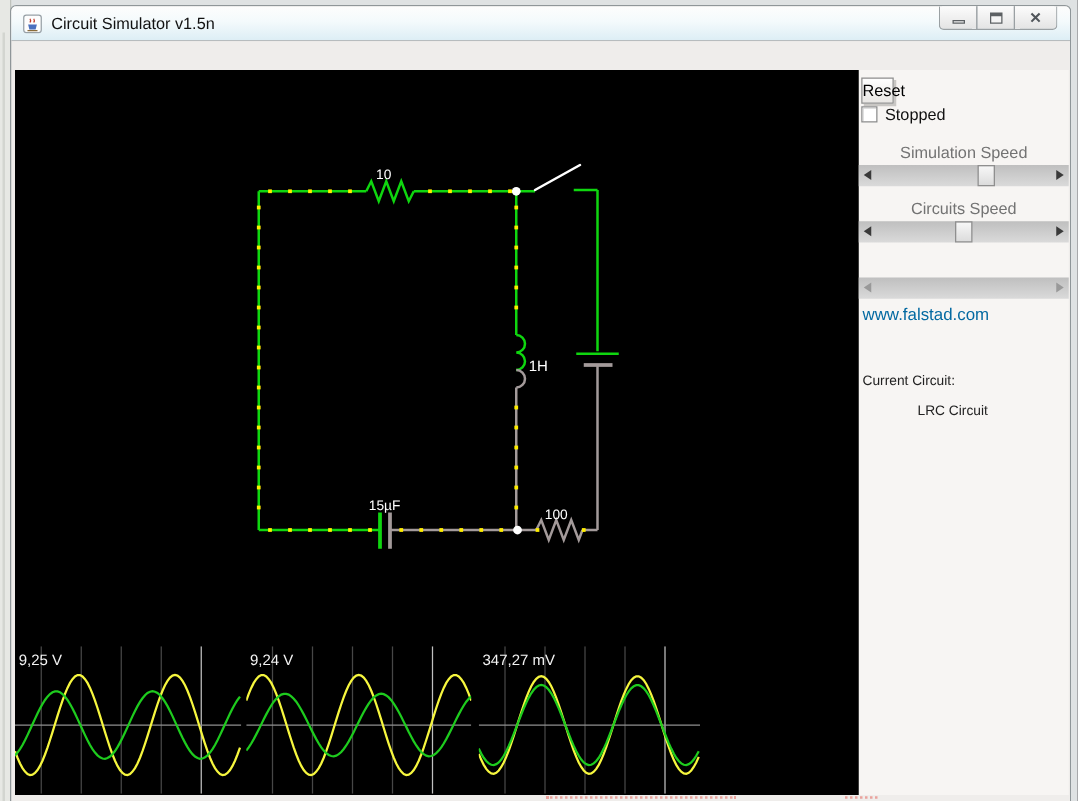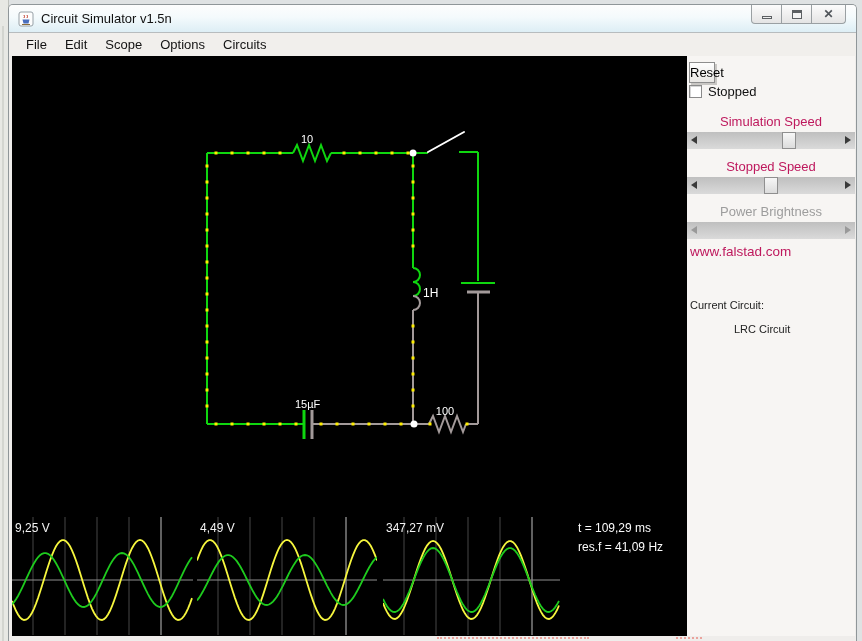--- a/index.html
+++ b/index.html
@@ -49,37 +49,37 @@
   
   .panel { position:absolute; left:678px; top:51px; width:168px; height:580px; background:#f7f5f3; }
   .reset-btn { position:absolute; left:2px; top:6px; width:26px; height:21px;
                background:linear-gradient(180deg,#fefefe,#e9e7e4); border:1px solid #8e8e8e;
                box-shadow:2px 2px 0 #c9c7c4; font-size:13px; color:#000;
                font-family:"Liberation Sans",sans-serif; }
   .stopped-row { position:absolute; left:2px; top:28px; display:flex; align-items:center;text-align:center; }
   .checkbox { width:13px; height:13px; background:#fff; border:1px solid #8a8a8a;
               box-shadow:inset 1px 1px 0 #d6d6d6; }
   .stopped-label { margin-left:6px; font-size:13px; color:#111; }
-  .slider-label { position:absolute; left:0; width:168px; text-align:center; font-size:13px; color:#be185d; }
+  .slider-label { position:absolute; left:0; width:168px; text-align:center; font-size:13px; color:#737373; }
   .slider-label.disabled { color:#9d9d9d; }
   .slider { position:absolute; left:0; width:168px; height:17px;
             background:linear-gradient(180deg,#bfbfbf,#dadada); }
   .sl-arrow { position:absolute; top:0; width:16px; height:17px; }
   .sl-arrow.left  { left:0; }
   .sl-arrow.right { right:0; }
   .sl-arrow::after { content:""; position:absolute; top:4px; border-top:4.5px solid transparent;
                      border-bottom:4.5px solid transparent; }
   .sl-arrow.left::after  { left:4px;  border-right:6px solid #3a3a3a; }
   .sl-arrow.right::after { right:4px; border-left:6px solid #3a3a3a; }
   .slider.disabled .sl-arrow.left::after  { border-right-color:#999; }
   .slider.disabled .sl-arrow.right::after { border-left-color:#999; }
   .sl-thumb { position:absolute; top:0; width:14px; height:17px;
               background:linear-gradient(180deg,#f7f7f7,#dcdcdc);
               border:1px solid #8f8f8f; }
-  .website { position:absolute; left:3px; top:188px; font-size:13.5px; color:#be185d; }
+  .website { position:absolute; left:3px; top:188px; font-size:13.5px; color:#0369a1; }
   .cur-circ-label { position:absolute; left:3px; top:243px; font-size:11px; color:#222; }
   .cur-circ-name  { position:absolute; left:3px; top:267px; font-size:11px; color:#222;margin-left:44px; }
 
   
   .artifact { position:absolute; height:0; border-top:2px dotted rgba(230,90,80,.5); }
 </style>
 </head>
 <body>
 
 <div class="behind-strip"></div>
@@ -100,27 +100,20 @@
         </div>
       <div class="win-btn">
           <span class="glyph-max"></span>
         </div>
       <div class="win-btn">
           <span class="glyph-close">✕</span>
         </div>
     </div>
   </div>
 
-  <div class="menubar">
-    <span class="menu-item">File</span>
-    <span class="menu-item">Edit</span>
-    <span class="menu-item">Scope</span>
-    <span class="menu-item">Options</span>
-    <span class="menu-item">Circuits</span>
-  </div>
 
   <div class="canvas">
 
     <svg class="circuit-svg" width="675" height="580" viewBox="12 56 675 580" id="circuit-svg">
 
       <g stroke="#0fd60f" stroke-width="2" fill="none">
         <path d="M207,153 H293"></path>
         <path d="M331,153 H428"></path>
         <path d="M207,153 V424"></path>
         <path d="M207,424 H304"></path>
@@ -222,61 +215,59 @@
     <div class="scope" style="left:185px; top:461px; width:180px; height:118px;"><svg width="180" height="118">
           <line x1="21" x2="21" y1="0" y2="118" stroke="#474747"></line>
           <line x1="53" x2="53" y1="0" y2="118" stroke="#474747"></line>
           <line x1="85" x2="85" y1="0" y2="118" stroke="#474747"></line>
           <line x1="117" x2="117" y1="0" y2="118" stroke="#474747"></line>
           <line x1="149" x2="149" y1="0" y2="118" stroke="#c0c0c0"></line>
           <line x1="0" x2="180" y1="63" y2="63" stroke="#8f8f8f"></line>
           <path d="M0.0,43.5L2.0,38.1L4.0,33.3L6.0,29.3L8.0,26.3L10.0,24.2L12.0,23.1L14.0,23.1L16.0,24.2L18.0,26.3L20.0,29.3L22.0,33.3L24.0,38.1L26.0,43.5L28.0,49.4L30.0,55.7L32.0,62.2L34.0,68.7L36.0,75.0L38.0,81.1L40.0,86.6L42.0,91.6L44.0,95.7L46.0,99.0L48.0,101.4L50.0,102.7L52.0,103.0L54.0,102.2L56.0,100.3L58.0,97.5L60.0,93.8L62.0,89.2L64.0,83.9L66.0,78.1L68.0,71.9L70.0,65.4L72.0,58.9L74.0,52.5L76.0,46.4L78.0,40.7L80.0,35.6L82.0,31.2L84.0,27.7L86.0,25.1L88.0,23.5L90.0,23.0L92.0,23.5L94.0,25.1L96.0,27.7L98.0,31.2L100.0,35.6L102.0,40.7L104.0,46.4L106.0,52.5L108.0,58.9L110.0,65.4L112.0,71.9L114.0,78.1L116.0,83.9L118.0,89.2L120.0,93.8L122.0,97.5L124.0,100.3L126.0,102.2L128.0,103.0L130.0,102.7L132.0,101.4L134.0,99.0L136.0,95.7L138.0,91.6L140.0,86.6L142.0,81.1L144.0,75.0L146.0,68.7L148.0,62.2L150.0,55.7L152.0,49.4L154.0,43.5L156.0,38.1L158.0,33.3L160.0,29.3L162.0,26.3L164.0,24.2L166.0,23.1L168.0,23.1L170.0,24.2L172.0,26.3L174.0,29.3L176.0,33.3L178.0,38.1L180.0,43.5" fill="none" stroke="#f6f63e" stroke-width="1.8"></path>
           <path d="M0.0,83.5L2.0,80.9L4.0,77.8L6.0,74.3L8.0,70.5L10.0,66.6L12.0,62.5L14.0,58.4L16.0,54.5L18.0,50.8L20.0,47.4L22.0,44.4L24.0,42.0L26.0,40.1L28.0,38.7L30.0,38.1L32.0,38.1L34.0,38.7L36.0,40.1L38.0,42.0L40.0,44.4L42.0,47.4L44.0,50.8L46.0,54.5L48.0,58.4L50.0,62.5L52.0,66.6L54.0,70.5L56.0,74.3L58.0,77.8L60.0,80.9L62.0,83.5L64.0,85.5L66.0,87.0L68.0,87.8L70.0,88.0L72.0,87.5L74.0,86.3L76.0,84.6L78.0,82.2L80.0,79.4L82.0,76.1L84.0,72.4L86.0,68.6L88.0,64.5L90.0,60.5L92.0,56.4L94.0,52.6L96.0,49.1L98.0,45.9L100.0,43.1L102.0,40.9L104.0,39.3L106.0,38.3L108.0,38.0L110.0,38.3L112.0,39.3L114.0,40.9L116.0,43.1L118.0,45.9L120.0,49.1L122.0,52.6L124.0,56.4L126.0,60.5L128.0,64.5L130.0,68.6L132.0,72.4L134.0,76.1L136.0,79.4L138.0,82.2L140.0,84.6L142.0,86.3L144.0,87.5L146.0,88.0L148.0,87.8L150.0,87.0L152.0,85.5L154.0,83.5L156.0,80.9L158.0,77.8L160.0,74.3L162.0,70.5L164.0,66.6L166.0,62.5L168.0,58.4L170.0,54.5L172.0,50.8L174.0,47.4L176.0,44.4L178.0,42.0L180.0,40.1" fill="none" stroke="#1ecb1e" stroke-width="1.8"></path>
         </svg>
-      <span class="scope-label">4,49 V</span>
+      <span class="scope-label">9,24 V</span>
     </div>
     <div class="scope" style="left:371px; top:461px; width:177px; height:118px;"><svg width="177" height="118">
           <line x1="21" x2="21" y1="0" y2="118" stroke="#474747"></line>
           <line x1="53" x2="53" y1="0" y2="118" stroke="#474747"></line>
           <line x1="85" x2="85" y1="0" y2="118" stroke="#474747"></line>
           <line x1="117" x2="117" y1="0" y2="118" stroke="#474747"></line>
           <line x1="149" x2="149" y1="0" y2="118" stroke="#c0c0c0"></line>
           <line x1="0" x2="177" y1="63" y2="63" stroke="#8f8f8f"></line>
           <path d="M0.0,86.1L2.0,90.9L4.0,94.9L6.0,98.1L8.0,100.4L10.0,101.7L12.0,102.0L14.0,101.2L16.0,99.4L18.0,96.6L20.0,93.0L22.0,88.5L24.0,83.4L26.0,77.7L28.0,71.7L30.0,65.4L32.0,59.0L34.0,52.8L36.0,46.8L38.0,41.3L40.0,36.3L42.0,32.0L44.0,28.6L46.0,26.1L48.0,24.5L50.0,24.0L52.0,24.5L54.0,26.1L56.0,28.6L58.0,32.0L60.0,36.3L62.0,41.3L64.0,46.8L66.0,52.8L68.0,59.0L70.0,65.4L72.0,71.7L74.0,77.7L76.0,83.4L78.0,88.5L80.0,93.0L82.0,96.6L84.0,99.4L86.0,101.2L88.0,102.0L90.0,101.7L92.0,100.4L94.0,98.1L96.0,94.9L98.0,90.9L100.0,86.1L102.0,80.6L104.0,74.7L106.0,68.6L108.0,62.2L110.0,55.9L112.0,49.7L114.0,44.0L116.0,38.7L118.0,34.1L120.0,30.2L122.0,27.2L124.0,25.2L126.0,24.1L128.0,24.1L130.0,25.2L132.0,27.2L134.0,30.2L136.0,34.1L138.0,38.7L140.0,44.0L142.0,49.7L144.0,55.9L146.0,62.2L148.0,68.6L150.0,74.7L152.0,80.6L154.0,86.1L156.0,90.9L158.0,94.9L160.0,98.1L162.0,100.4L164.0,101.7L166.0,102.0L168.0,101.2L170.0,99.4L172.0,96.6L174.0,93.0L176.0,88.5" fill="none" stroke="#f6f63e" stroke-width="1.8"></path>
           <path d="M0.0,81.9L2.0,85.9L4.0,89.2L6.0,91.8L8.0,93.7L10.0,94.8L12.0,95.0L14.0,94.3L16.0,92.9L18.0,90.6L20.0,87.6L22.0,84.0L24.0,79.7L26.0,75.1L28.0,70.1L30.0,65.0L32.0,59.7L34.0,54.6L36.0,49.7L38.0,45.2L40.0,41.1L42.0,37.6L44.0,34.8L46.0,32.7L48.0,31.4L50.0,31.0L52.0,31.4L54.0,32.7L56.0,34.8L58.0,37.6L60.0,41.1L62.0,45.2L64.0,49.7L66.0,54.6L68.0,59.7L70.0,65.0L72.0,70.1L74.0,75.1L76.0,79.7L78.0,84.0L80.0,87.6L82.0,90.6L84.0,92.9L86.0,94.3L88.0,95.0L90.0,94.8L92.0,93.7L94.0,91.8L96.0,89.2L98.0,85.9L100.0,81.9L102.0,77.5L104.0,72.6L106.0,67.6L108.0,62.3L110.0,57.2L112.0,52.1L114.0,47.4L116.0,43.0L118.0,39.2L120.0,36.1L122.0,33.6L124.0,32.0L126.0,31.1L128.0,31.1L130.0,32.0L132.0,33.6L134.0,36.1L136.0,39.2L138.0,43.0L140.0,47.4L142.0,52.1L144.0,57.2L146.0,62.3L148.0,67.6L150.0,72.6L152.0,77.5L154.0,81.9L156.0,85.9L158.0,89.2L160.0,91.8L162.0,93.7L164.0,94.8L166.0,95.0L168.0,94.3L170.0,92.9L172.0,90.6L174.0,87.6L176.0,84.0" fill="none" stroke="#1ecb1e" stroke-width="1.8"></path>
         </svg>
       <span class="scope-label">347,27 mV</span>
     </div>
 
-    <div class="readout"><span>t = 109,29 ms</span><br><span>res.f = 41,09 Hz</span></div>
   </div>
 
   <div class="panel">
     <button class="reset-btn">Reset</button>
 
     <div class="stopped-row">
       <span class="checkbox"></span>
       <span class="stopped-label">Stopped</span>
     </div>
 
     <div class="slider-label" style="top:58px;">Simulation Speed</div>
     <div class="slider" style="top:76px;">
       <span class="sl-arrow left"></span>
       <span class="sl-arrow right"></span>
       <span class="sl-thumb" style="left: 95px;"></span>
     </div>
 
-    <div class="slider-label" style="top:103px;">Stopped Speed</div>
+    <div class="slider-label" style="top:103px;">Circuits Speed</div>
     <div class="slider" style="top:121px;">
       <span class="sl-arrow left"></span>
       <span class="sl-arrow right"></span>
       <span class="sl-thumb" style="left: 77px;"></span>
     </div>
 
-    <div class="slider-label disabled" style="top:148px;">Power Brightness</div>
     <div class="slider disabled" style="top:166px;">
       <span class="sl-arrow left"></span>
       <span class="sl-arrow right"></span>
 
     </div>
 
     <div class="website">www.falstad.com</div>
     <div class="cur-circ-label">Current Circuit:</div>
     <div class="cur-circ-name">LRC Circuit</div>
   </div>

